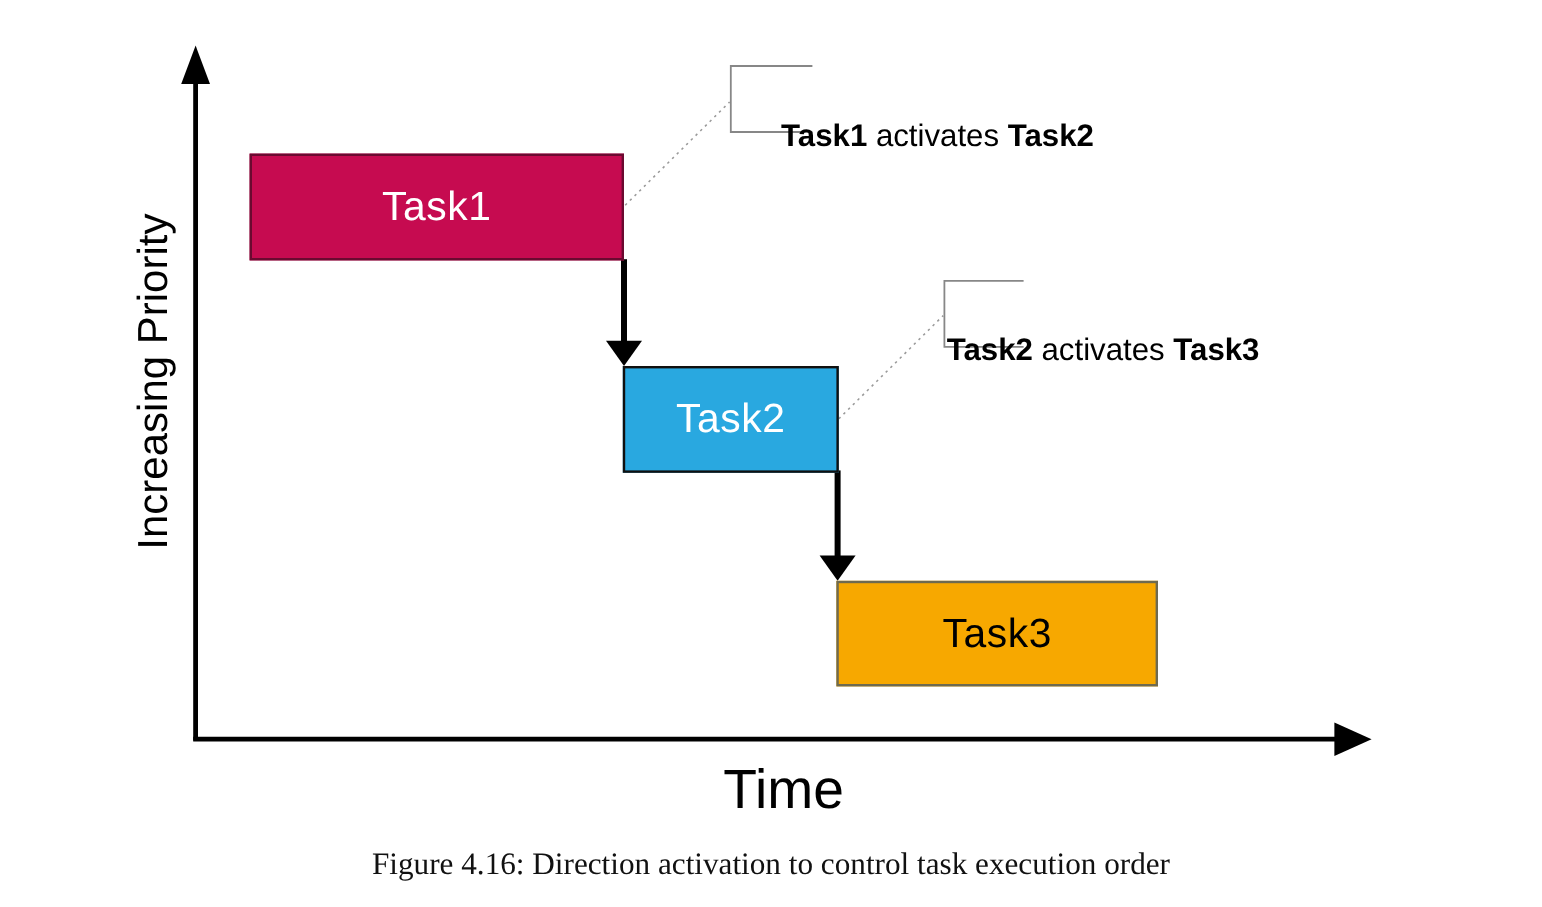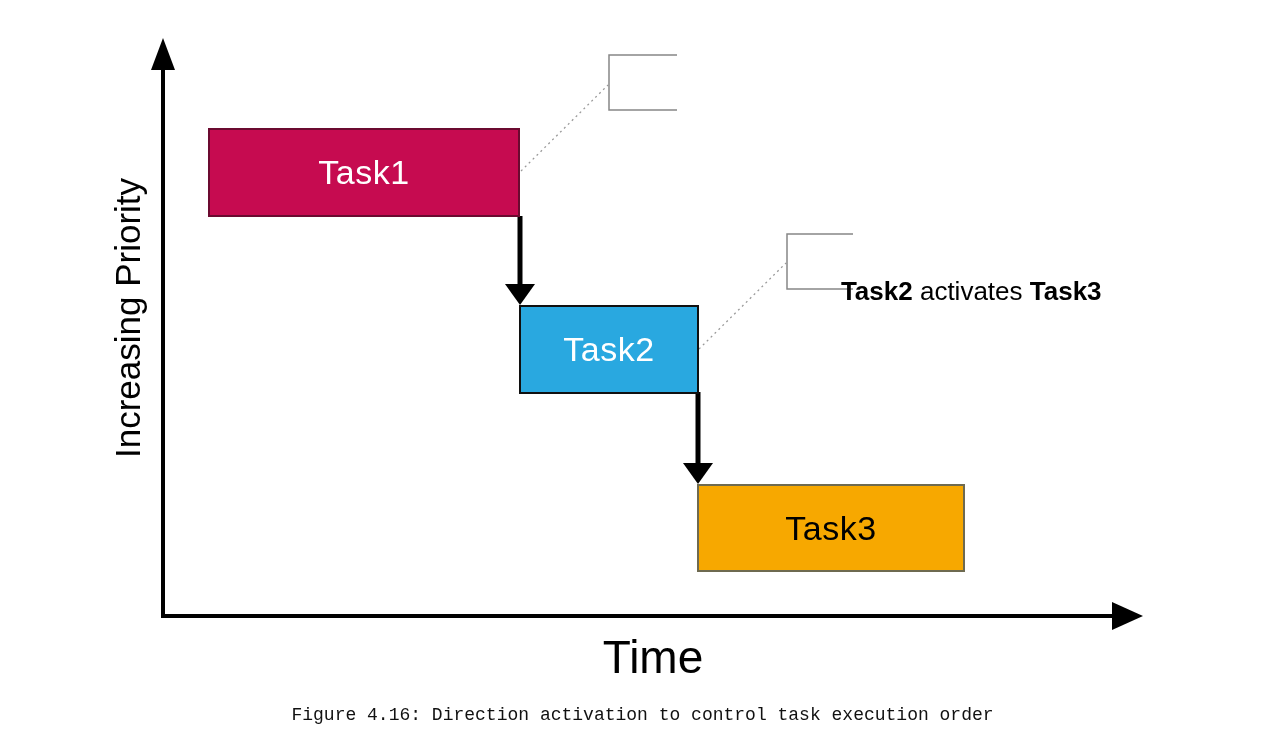--- a/index.html
+++ b/index.html
@@ -31,21 +31,21 @@
   .task3 { left: 697px; top: 484px; width: 268px; height: 88px; }
   .annotation {
     position: absolute;
     font-size: 26px;
     color: #000000;
     white-space: pre;
     line-height: 30px;
   }
   .annotation .strong { font-weight: bold; }
   .ann1 { left: 622px; top: 68px; }
-  .ann2 { left: 812px; top: 246px; }
+  .ann2 { left: 760px; top: 246px; }
   .x-axis-label {
     position: absolute;
     left: 163px; top: 630px;
     width: 980px;
     text-align: center;
     font-size: 46px;
     color: #000000;
   }
   .y-axis-label {
     position: absolute;
@@ -56,22 +56,22 @@
     color: #000000;
     transform: rotate(-90deg);
     transform-origin: center center;
     line-height: 40px;
   }
   .caption {
     position: absolute;
     left: 0; right: 0;
     top: 705px;
     text-align: center;
-    font-family: Liberation Mono, monospace;
-    font-size: 18px;
+    font-family: Liberation Serif, serif;
+    font-size: 26px;
     color: #111111;
   }
 </style>
 </head>
 <body>
 
 <div class="stage">
 
   <svg class="layer-svg" viewBox="0 0 1285 756">
 
@@ -105,20 +105,23 @@
   <div class="task-box task1" style="background-color: rgb(198, 11, 80); border-color: rgb(107, 10, 48); color: rgb(255, 255, 255);">
     <span>Task1</span>
   </div>
   <div class="task-box task2" style="background-color: rgb(41, 168, 224); border-color: rgb(16, 16, 16); color: rgb(255, 255, 255);">
     <span>Task2</span>
   </div>
   <div class="task-box task3" style="background-color: rgb(247, 168, 0); border-color: rgb(110, 106, 80); color: rgb(0, 0, 0);">
     <span>Task3</span>
   </div>
 
+  <div class="annotation ann1">
+    <span class="strong">Task1</span><span> activates </span><span class="strong">Task2</span>
+  </div>
   <div class="annotation ann2">
     <span class="strong">Task2</span><span> activates </span><span class="strong">Task3</span>
   </div>
 
   <div class="x-axis-label">Time</div>
   <div class="y-axis-label">Increasing Priority</div>
 
   <div class="caption">Figure 4.16: Direction activation to control task execution order</div>
 
 </div>

